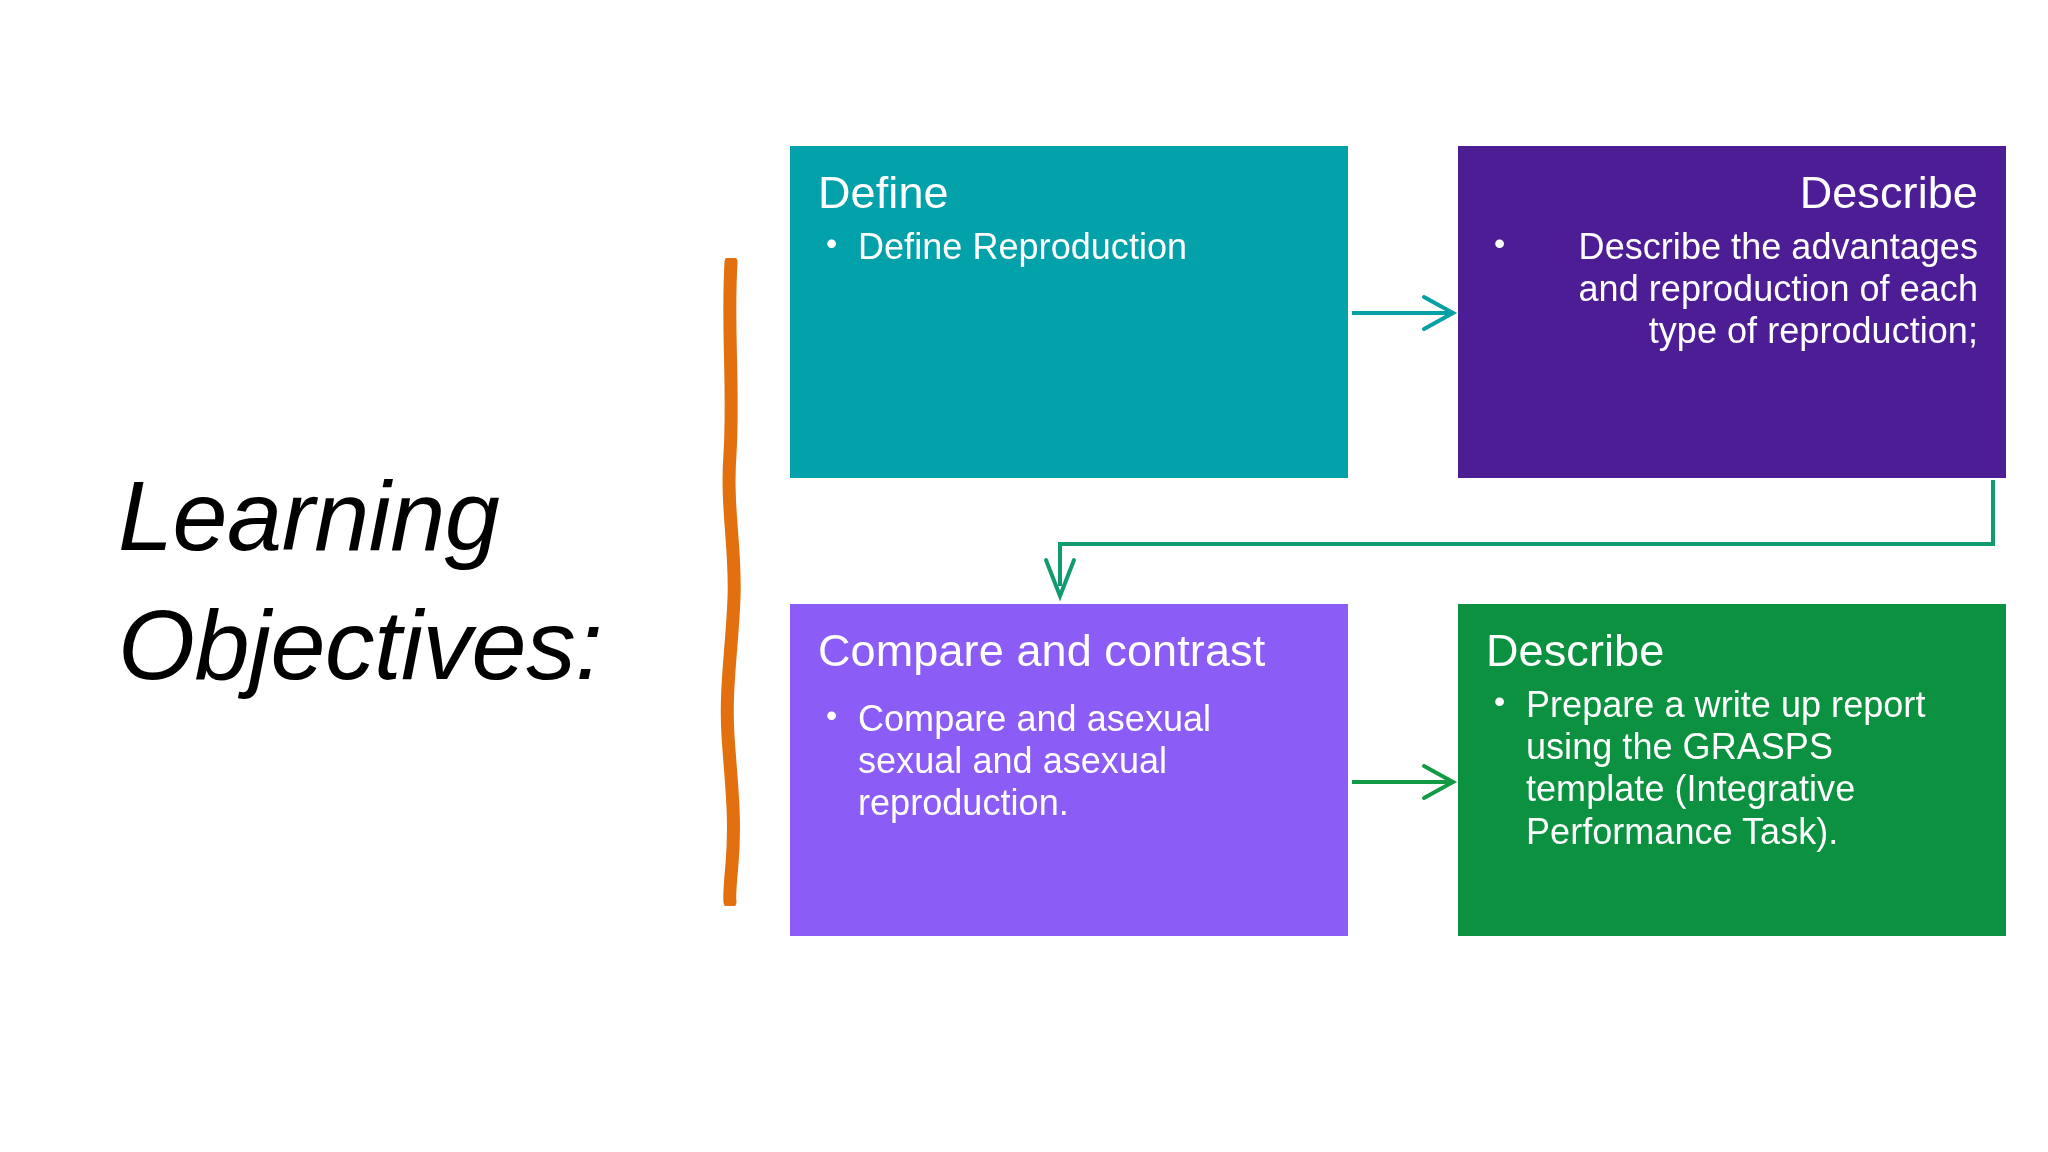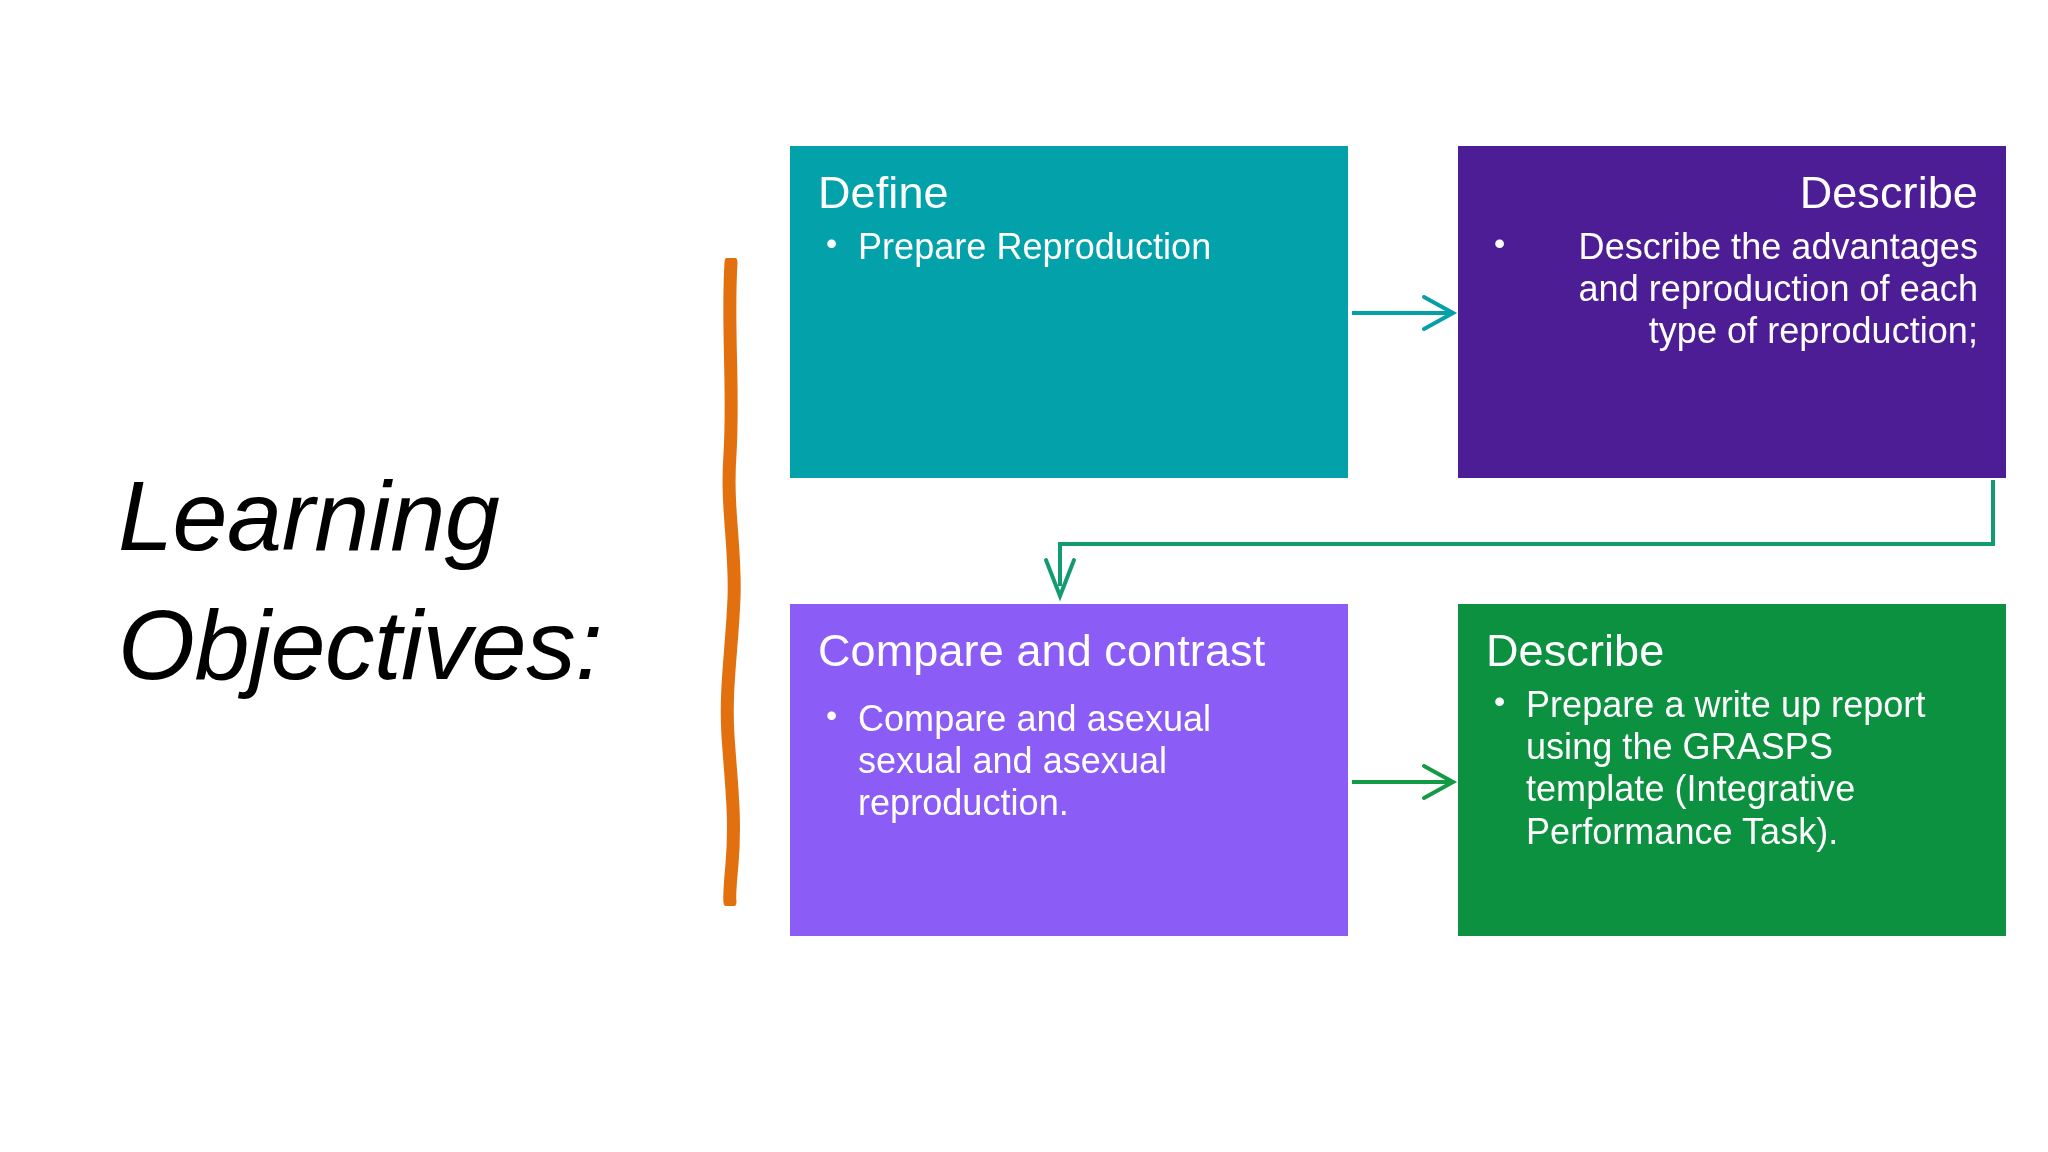--- a/index.html
+++ b/index.html
@@ -123,21 +123,21 @@
 
     <g>
       <line x1="1352" y1="782" x2="1452" y2="782" stroke="#139A45" stroke-width="4"></line>
       <polyline points="1424,766 1453,782 1424,798" stroke="#139A45" stroke-width="4" fill="none" stroke-linecap="round" stroke-linejoin="miter"></polyline>
     </g>
   </svg>
 
   <div class="node" id="node-define">
     <div class="node-title">Define</div>
     <ul class="node-body">
-      <li>Prepare Reproduction</li>
+      <li>Define Reproduction</li>
     </ul>
   </div>
 
   <div class="node" id="node-describe">
     <div class="node-title">Describe</div>
     <ul class="node-body">
       <li>Describe the advantages and reproduction of each type of reproduction;</li>
     </ul>
   </div>
 

